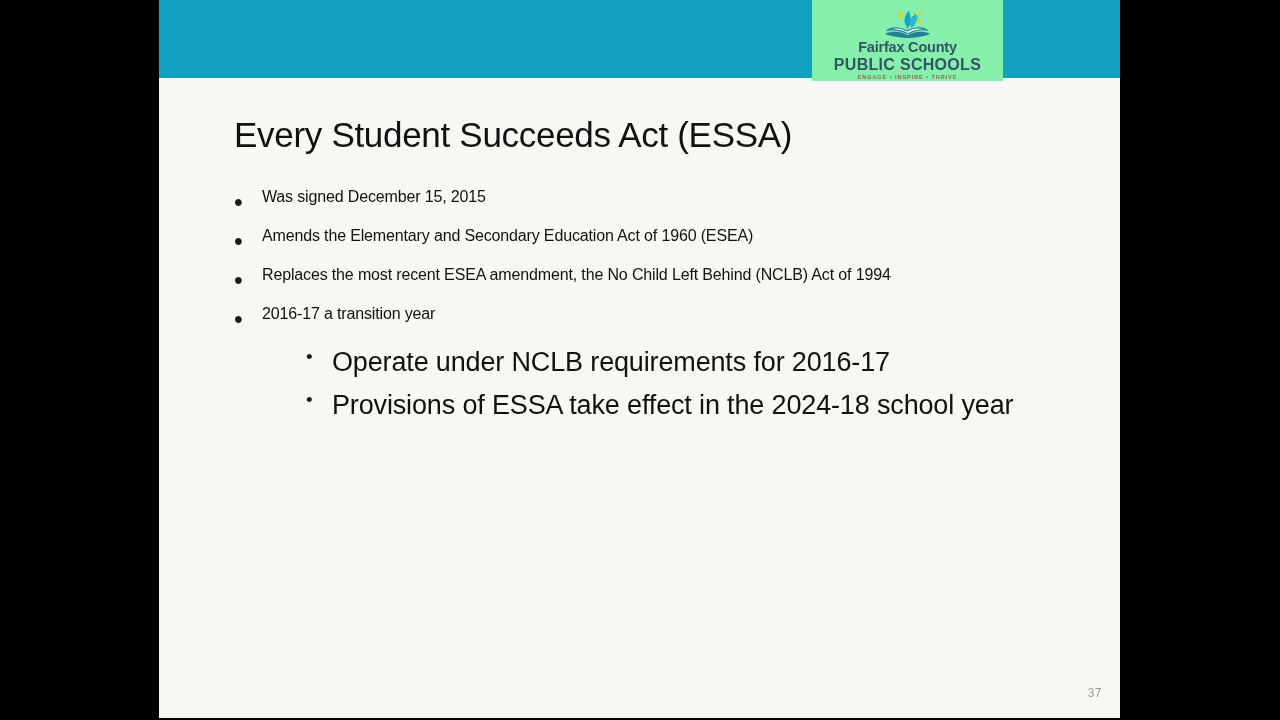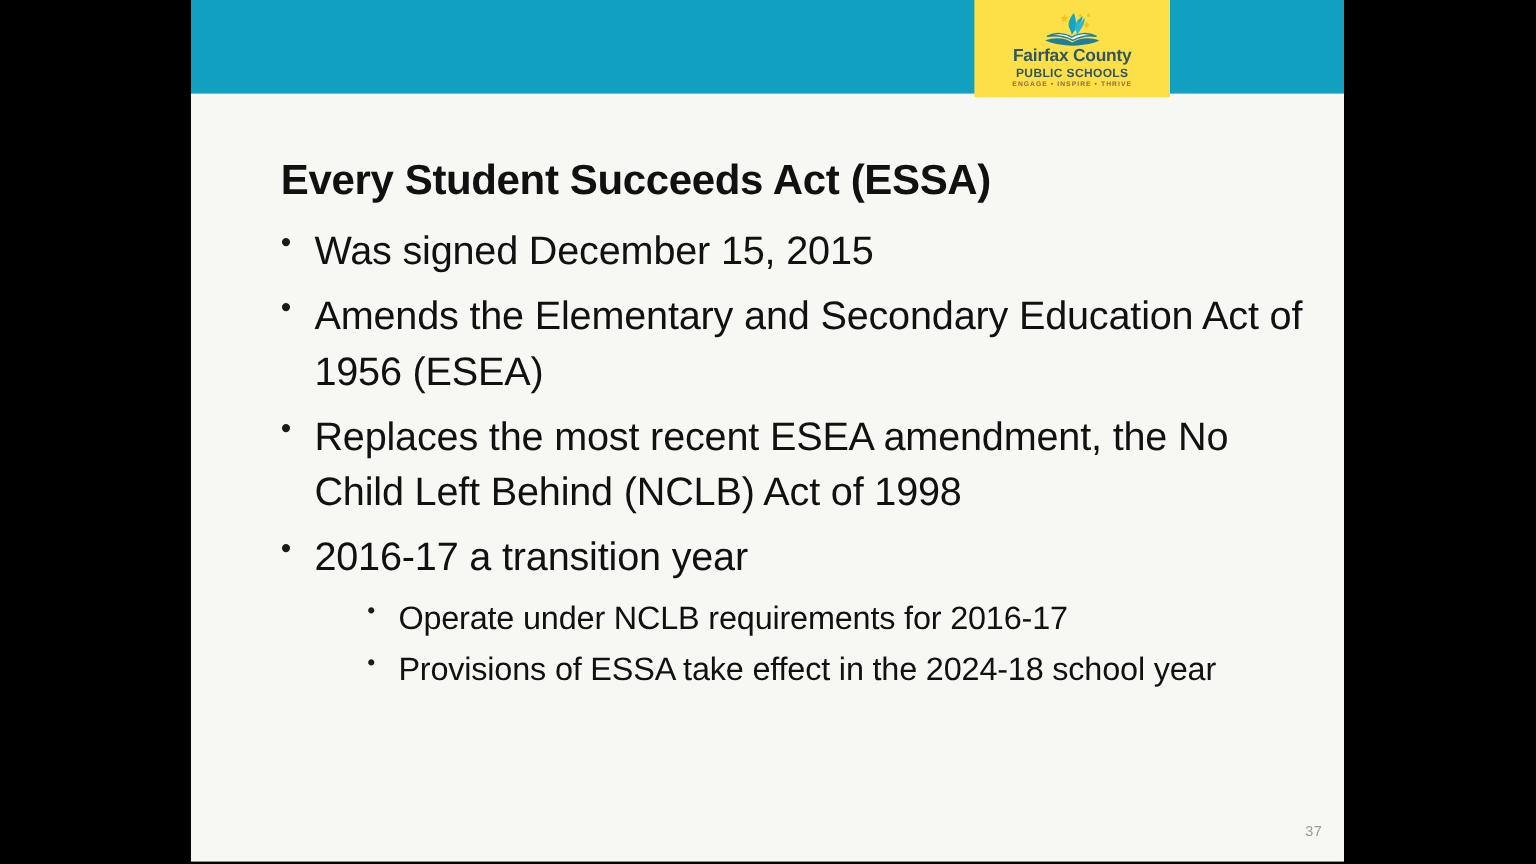--- a/index.html
+++ b/index.html
@@ -39,27 +39,27 @@
     width: 961px;
     height: 78px;
     background: #11a0bf;
   }
 
   
   #logo-plate {
     position: absolute;
     left: 653px;
     top: 0px;
-    width: 163px;
+    width: 191px;
     height: 81px;
-    background: #fde047;
+    background: #86efac;
     display: flex;
     flex-direction: column;
     align-items: center;
-    justify-content: center;
+    justify-content: flex-end;
     padding-top: 3px;
     box-sizing: border-box;
   }
 
   #logo-mark {
     width: 54px;
     height: 30px;
     display: block;
   }
 
@@ -67,21 +67,21 @@
     font-size: 14.5px;
     font-weight: bold;
     color: #2f5662;
     letter-spacing: -0.2px;
     line-height: 1.0;
     margin-top: 1px;
     white-space: nowrap;
   }
 
   .logo-sub {
-    font-size: 10px;
+    font-size: 16px;
     font-weight: bold;
     color: #2f5662;
     letter-spacing: 0.3px;
     line-height: 1.1;
     margin-top: 1px;
     white-space: nowrap;
   }
 
   .logo-tagline {
     font-size: 5.6px;
@@ -90,24 +90,24 @@
     letter-spacing: 0.9px;
     line-height: 1;
     margin-top: 2px;
     white-space: nowrap;
   }
 
   
   #slide-title {
     position: absolute;
     left: 75px;
-    top: 108px;
+    top: 92px;
     width: 860px;
     font-size: 35px;
-    font-weight: bold;
+    font-weight: normal;
     color: #111111;
     letter-spacing: -0.3px;
     line-height: 1.15;
   }
 
   
   #body-list {
     position: absolute;
     left: 75px;
     top: 186px;
@@ -124,21 +124,21 @@
     flex: 0 0 auto;
     width: 28px;
     font-size: 25px;
     line-height: 1.28;
     color: #1a1a1a;
     text-align: left;
   }
 
   .bullet-text {
     flex: 1 1 auto;
-    font-size: 33px;
+    font-size: 16px;
     line-height: 1.42;
     color: #111111;
     letter-spacing: -0.15px;
   }
 
   
   .sub-list {
     margin-top: 2px;
     margin-left: 72px;
   }
@@ -220,26 +220,26 @@
 
     <div id="body-list">
 
       <div class="bullet-row">
         <span class="bullet-mark">•</span>
         <span class="bullet-text">Was signed December 15, 2015</span>
       </div>
 
       <div class="bullet-row">
         <span class="bullet-mark">•</span>
-        <span class="bullet-text">Amends the Elementary and Secondary Education Act of 1956 (ESEA)</span>
-      </div>
-
-      <div class="bullet-row">
-        <span class="bullet-mark">•</span>
-        <span class="bullet-text">Replaces the most recent ESEA amendment, the No Child Left Behind (NCLB) Act of 1998</span>
+        <span class="bullet-text">Amends the Elementary and Secondary Education Act of 1960 (ESEA)</span>
+      </div>
+
+      <div class="bullet-row">
+        <span class="bullet-mark">•</span>
+        <span class="bullet-text">Replaces the most recent ESEA amendment, the No Child Left Behind (NCLB) Act of 1994</span>
       </div>
 
       <div class="bullet-row">
         <span class="bullet-mark">•</span>
         <span class="bullet-text">2016-17 a transition year</span>
       </div>
 
       <div class="sub-list">
         <div class="sub-row">
           <span class="sub-mark">•</span>

